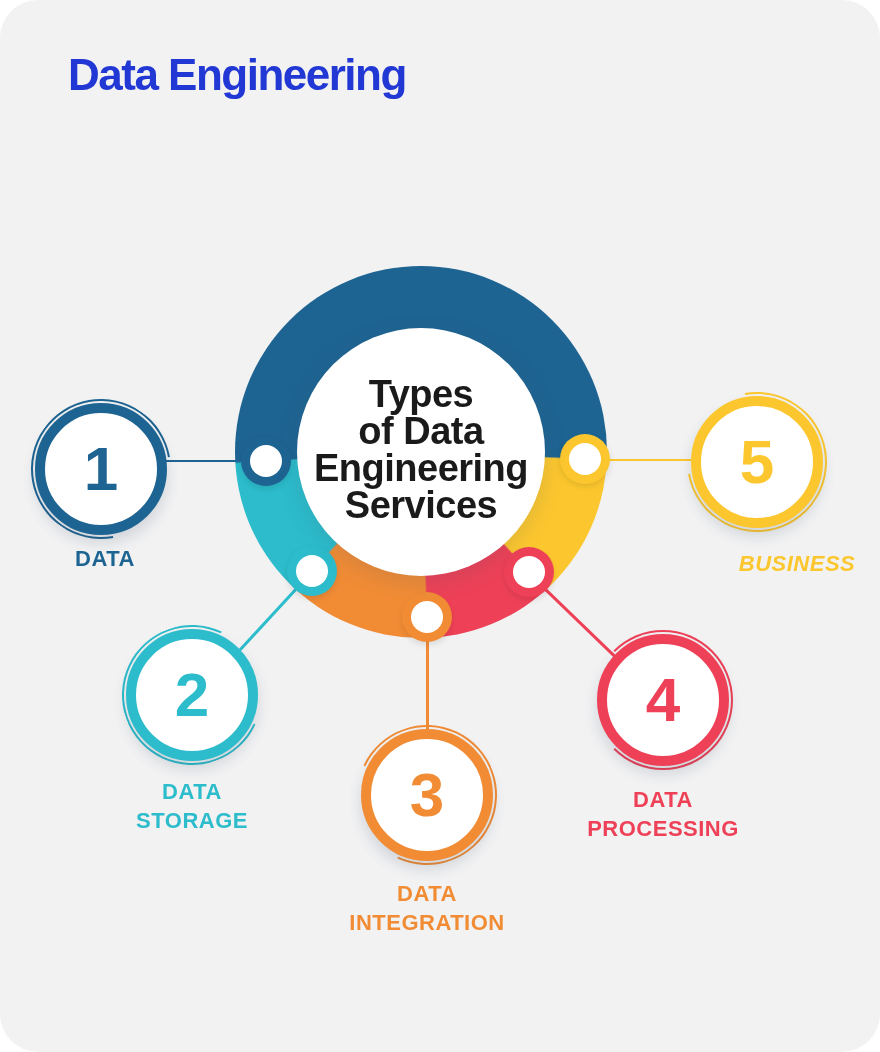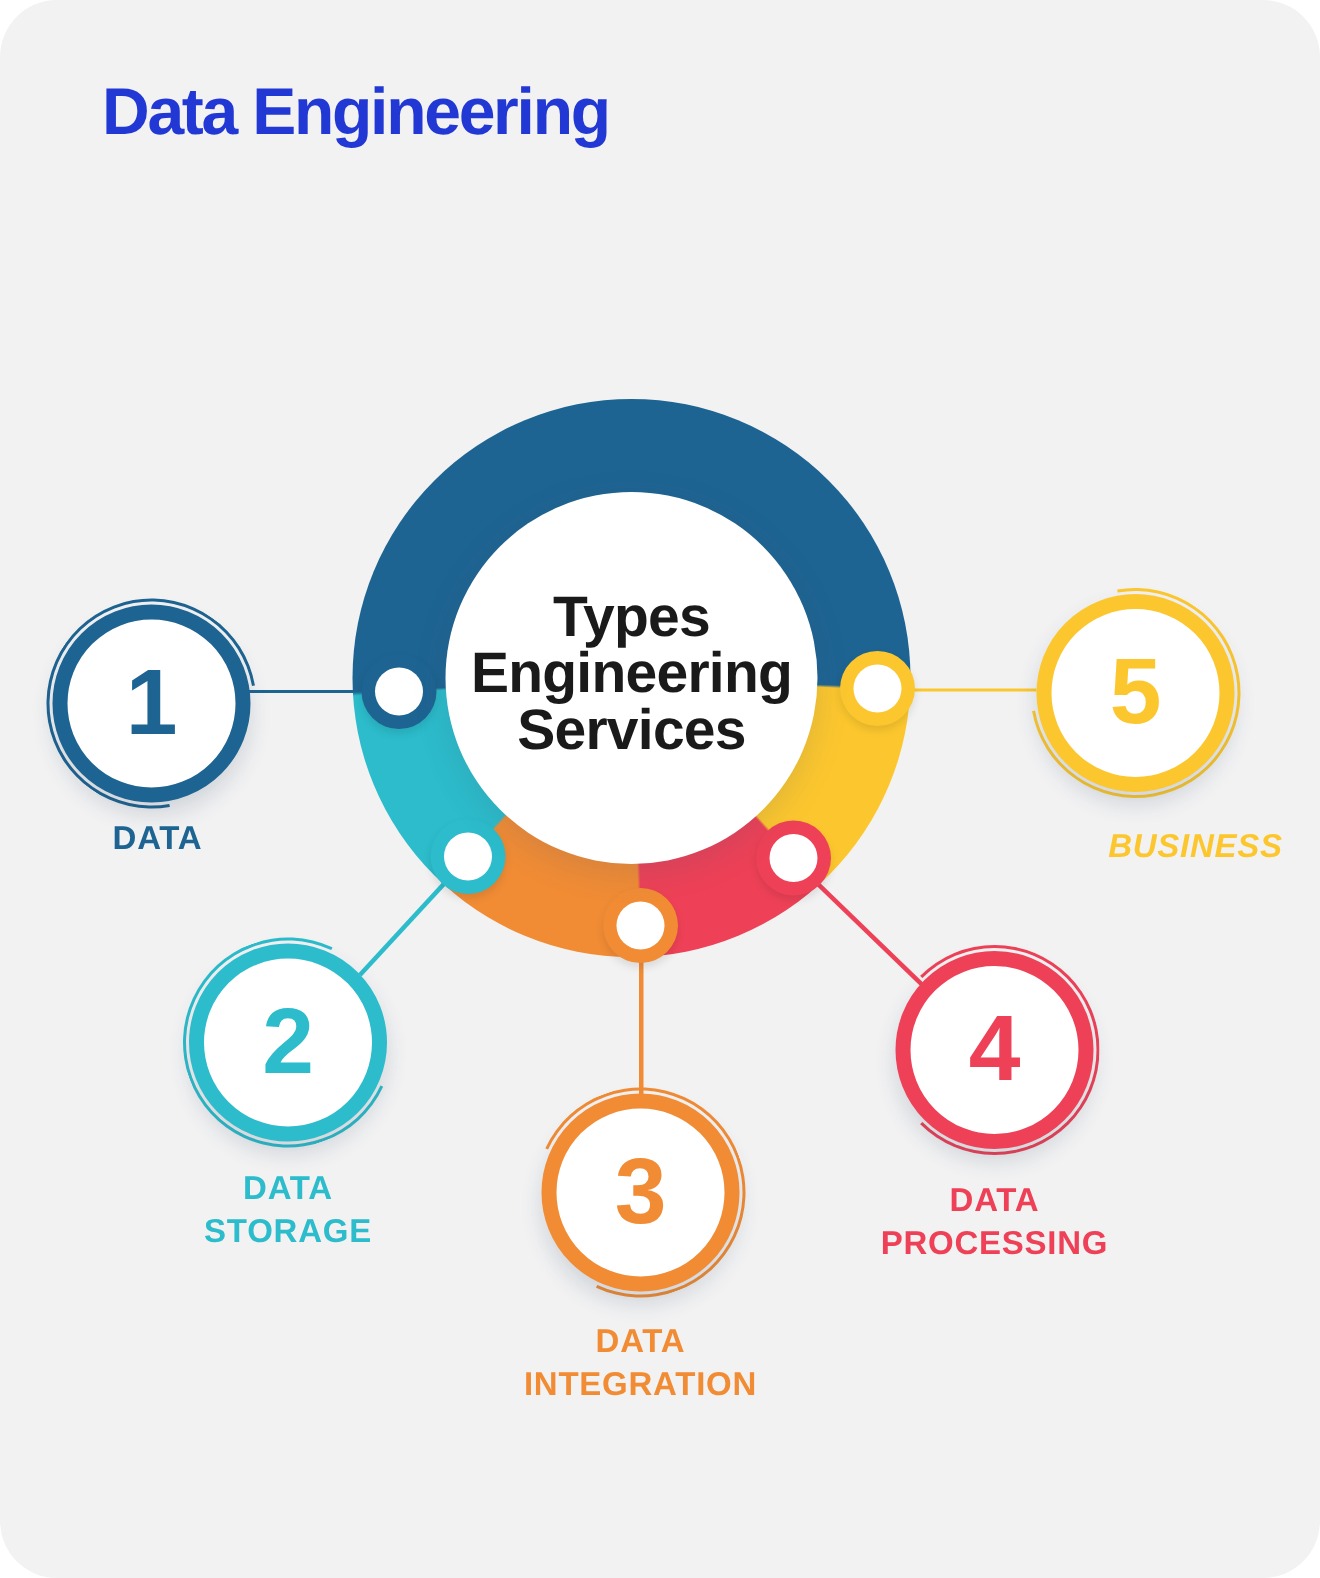--- a/index.html
+++ b/index.html
@@ -69,20 +69,21 @@
   <div class="ring"></div>
 
   <div class="cap" style="left:266px;top:461px;background:var(--c-blue);"></div>
   <div class="cap" style="left:312px;top:571px;background:var(--c-cyan);"></div>
   <div class="cap" style="left:427px;top:617px;background:var(--c-orange);"></div>
   <div class="cap" style="left:529px;top:572px;background:var(--c-red);"></div>
   <div class="cap" style="left:585px;top:459px;background:var(--c-yellow);"></div>
 
   <div class="hub-center">
     <div class="hub-line">Types</div>
+    <div class="hub-line">of Data</div>
     <div class="hub-line">Engineering</div>
     <div class="hub-line">Services</div>
   </div>
 
   <div class="sat" style="left:101px;top:469px;--cc:var(--c-blue);">
     <div class="arc" style="transform:rotate(35deg);"></div>
     <div class="disc">
       <span class="num">1</span>
     </div>
   </div>

